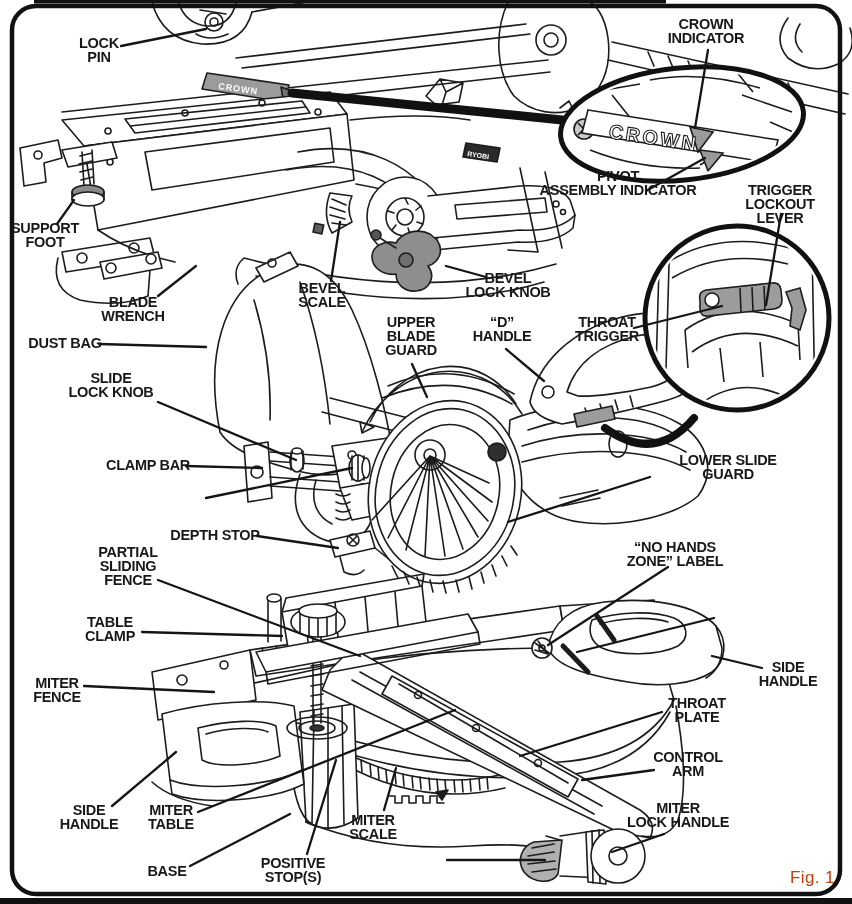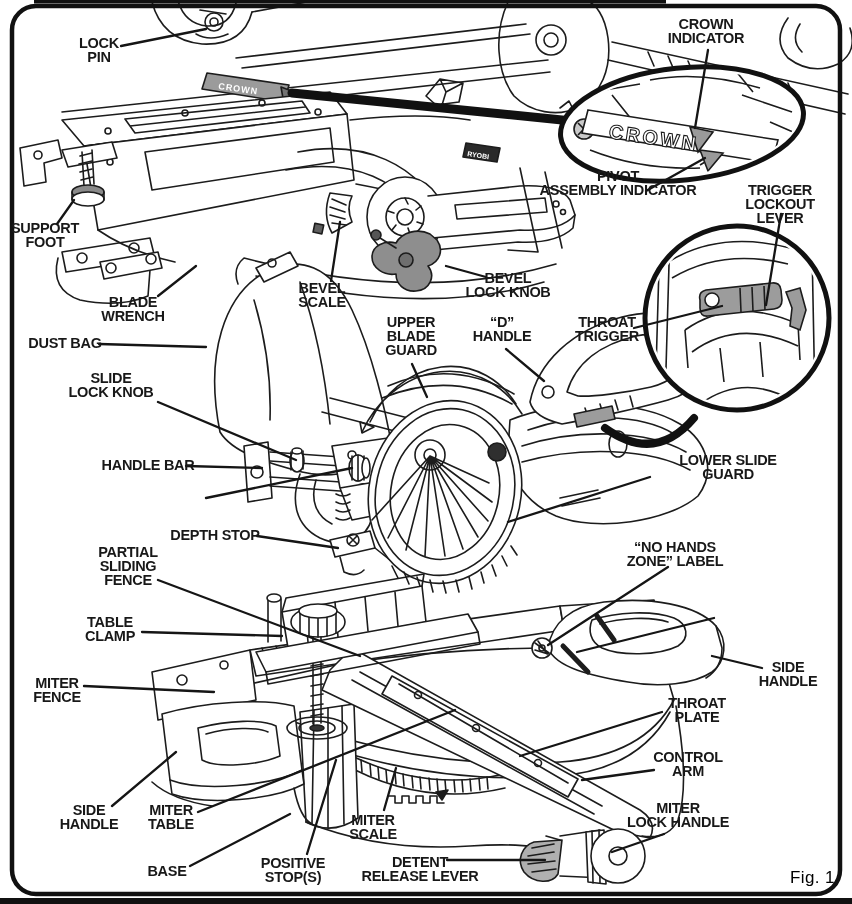--- a/index.html
+++ b/index.html
@@ -2,21 +2,21 @@
 <html><head>
 <meta charset="utf-8">
 <style>
   html,body{margin:0;padding:0;background:#fff;}
   #stage{position:relative;width:852px;height:904px;background:#fff;overflow:hidden;
          font-family:"Liberation Sans",sans-serif;}
   #art{position:absolute;left:0;top:0;}
   .lbl{position:absolute;transform:translateX(-50%);text-align:center;
        font:bold 14.5px/14px "Liberation Sans",sans-serif;letter-spacing:-0.3px;
        color:#181818;white-space:pre-line;pointer-events:none;}
-  .fig{position:absolute;font:17px/18px "Liberation Sans",sans-serif;color:#000000;
+  .fig{position:absolute;font:17px/18px "Liberation Sans",sans-serif;color:#c2410c;
        letter-spacing:.4px;}
 </style>
 </head>
 <body>
 
 <div id="stage">
 
 <svg id="art" width="852" height="904" viewBox="0 0 852 904">
   <defs>
     <clipPath id="clipCrown">
@@ -383,21 +383,21 @@
 <div class="lbl" style="left:65px;top:336px">DUST BAG</div>
 <div class="lbl" style="left:411px;top:315px">UPPER
 BLADE
 GUARD</div>
 <div class="lbl" style="left:502px;top:315px">“D”
 HANDLE</div>
 <div class="lbl" style="left:607px;top:315px">THROAT
 TRIGGER</div>
 <div class="lbl" style="left:111px;top:371px">SLIDE
 LOCK KNOB</div>
-<div class="lbl" style="left:148px;top:458px">HANDLE BAR</div>
+<div class="lbl" style="left:148px;top:458px">CLAMP BAR</div>
 <div class="lbl" style="left:728px;top:453px">LOWER SLIDE
 GUARD</div>
 <div class="lbl" style="left:215px;top:528px">DEPTH STOP</div>
 <div class="lbl" style="left:128px;top:545px">PARTIAL
 SLIDING
 FENCE</div>
 <div class="lbl" style="left:675px;top:540px">“NO HANDS
 ZONE” LABEL</div>
 <div class="lbl" style="left:110px;top:615px">TABLE
 CLAMP</div>
@@ -413,18 +413,16 @@
 HANDLE</div>
 <div class="lbl" style="left:171px;top:803px">MITER
 TABLE</div>
 <div class="lbl" style="left:373px;top:813px">MITER
 SCALE</div>
 <div class="lbl" style="left:678px;top:801px">MITER
 LOCK HANDLE</div>
 <div class="lbl" style="left:167px;top:864px">BASE</div>
 <div class="lbl" style="left:293px;top:856px">POSITIVE
 STOP(S)</div>
-<div class="lbl" style="left:420px;top:855px">DETENT
-RELEASE LEVER</div>
 
 <div class="fig" style="left:790px;top:869px">Fig. 1</div>
 
 </div>
 
 </body></html>

